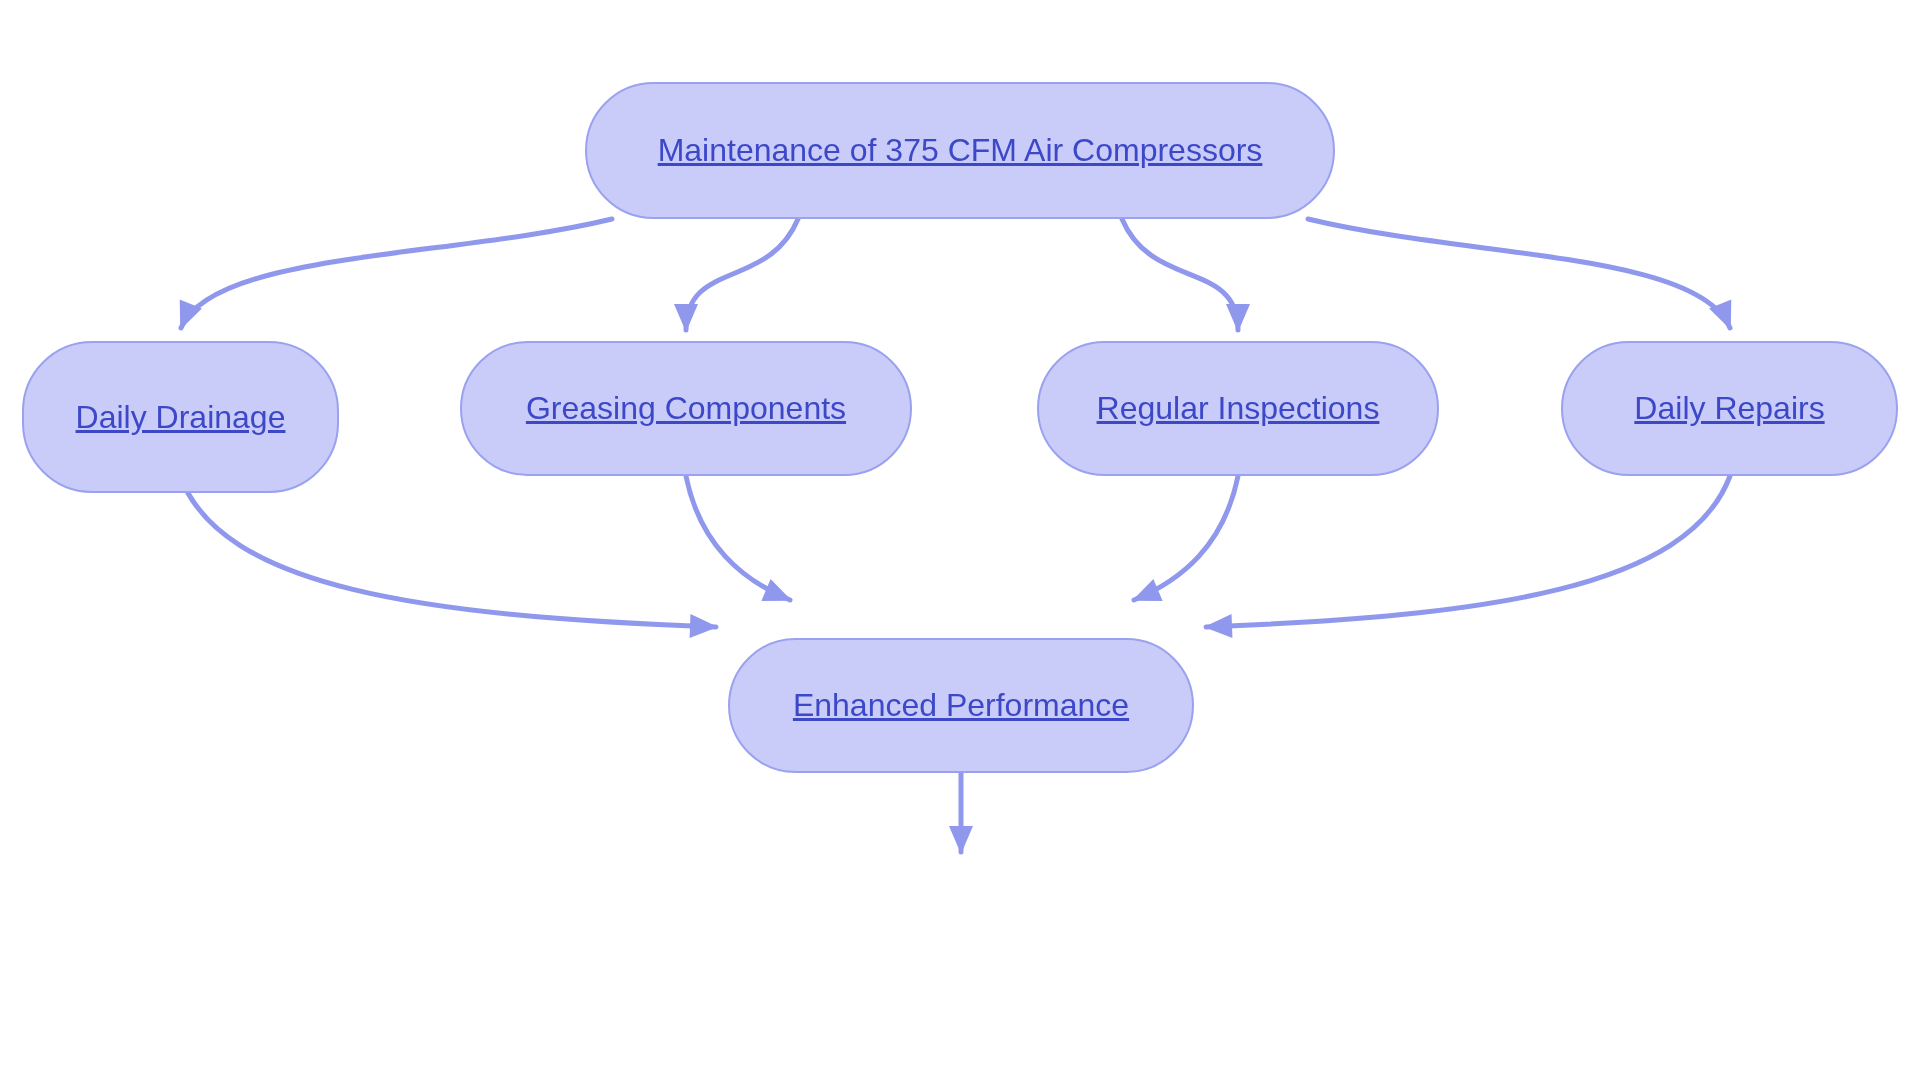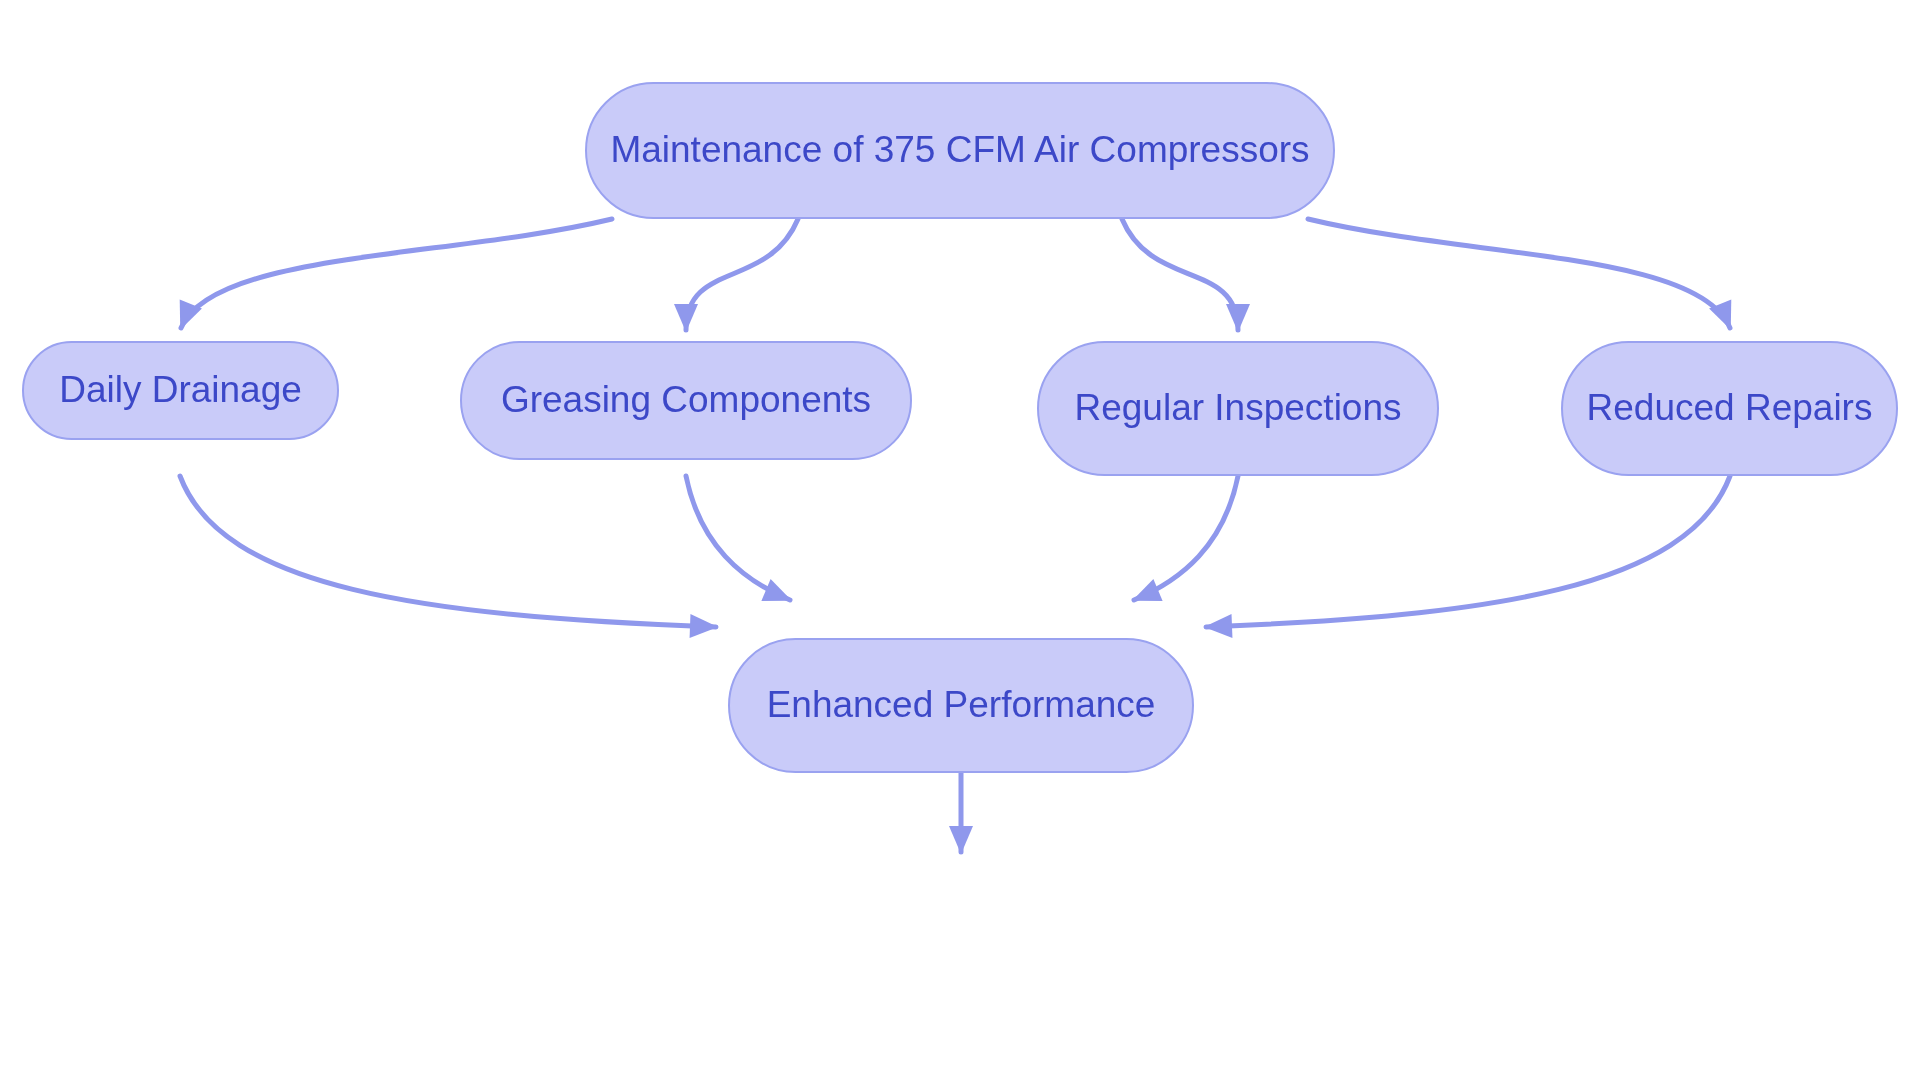--- a/index.html
+++ b/index.html
@@ -39,24 +39,25 @@
     background: var(--node-fill, #c9cbf9);
     border: 2px solid var(--node-border, #9aa2f0);
     border-radius: 70px;
     display: flex;
     align-items: center;
     justify-content: center;
     text-align: center;
   }
   .node .label {
     color: var(--text, #3c48c8);
-    font-size: 37px;
+    font-size: 32px;
     line-height: 1.2;
     white-space: nowrap;
     user-select: none;
+    text-decoration: underline;
   }
 </style>
 </head>
 <body>
 
 <div class="canvas">
 
   <svg class="edges-layer" width="1920" height="1083" viewBox="0 0 1920 1083" xmlns="http://www.w3.org/2000/svg">
     <defs>
       <marker id="arrowhead" markerUnits="userSpaceOnUse" markerWidth="30" markerHeight="26" refX="27" refY="13" orient="auto">
@@ -74,34 +75,34 @@
     <path class="edge" d="M 1238 476 C 1224 545, 1182 580, 1134 600" marker-end="url(#arrowhead)"></path>
     <path class="edge" d="M 1730 476 C 1688 588, 1490 616, 1206 627" marker-end="url(#arrowhead)"></path>
 
     <path class="edge" d="M 961 739 L 961 852" marker-end="url(#arrowhead)"></path>
   </svg>
 
   <div class="node" style="left:585px; top:82px; width:750px; height:137px;">
     <span class="label">Maintenance of 375 CFM Air Compressors</span>
   </div>
 
-  <div class="node" style="left:22px; top:341px; width:317px; height:99px;">
+  <div class="node" style="left:22px; top:341px; width:317px; height:152px;">
     <span class="label">Daily Drainage</span>
   </div>
 
-  <div class="node" style="left:460px; top:341px; width:452px; height:119px;">
+  <div class="node" style="left:460px; top:341px; width:452px; height:135px;">
     <span class="label">Greasing Components</span>
   </div>
 
   <div class="node" style="left:1037px; top:341px; width:402px; height:135px;">
     <span class="label">Regular Inspections</span>
   </div>
 
   <div class="node" style="left:1561px; top:341px; width:337px; height:135px;">
-    <span class="label">Reduced Repairs</span>
+    <span class="label">Daily Repairs</span>
   </div>
 
   <div class="node" style="left:728px; top:604px; width:466px; height:135px;margin-top:34px;">
     <span class="label">Enhanced Performance</span>
   </div>
 
 
 </div>
 
 </body></html>

